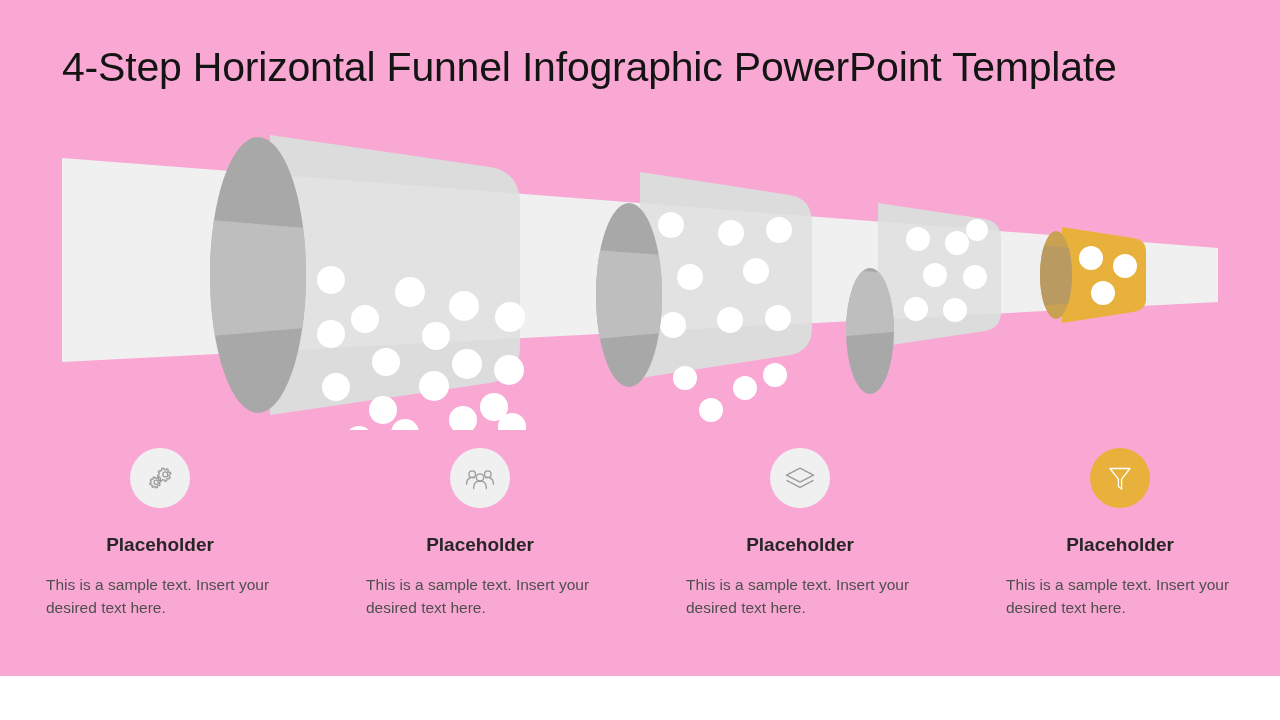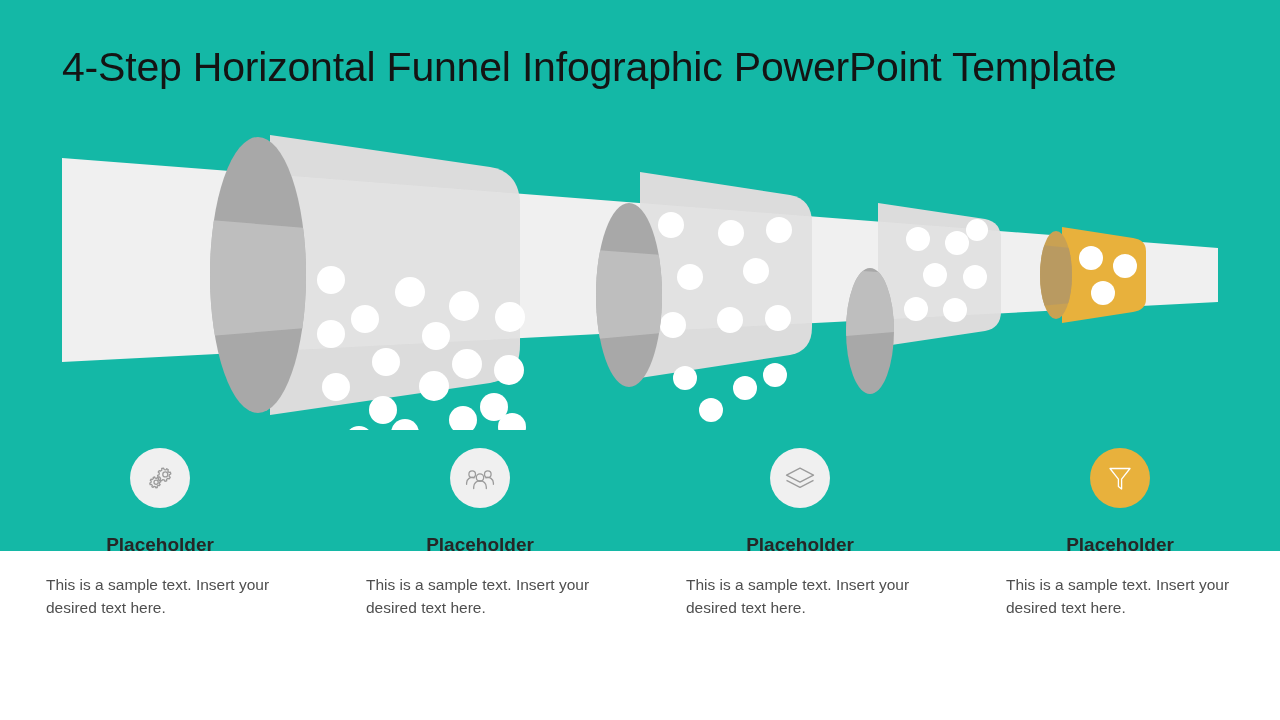--- a/index.html
+++ b/index.html
@@ -13,22 +13,22 @@
     height: 720px;
     overflow: hidden;
     font-family: "Liberation Sans", "DejaVu Sans", sans-serif;
     position: relative;
   }
 
   #slide {
     position: absolute;
     left: 0; top: 0;
     width: 1280px;
-    height: 551px;
-    background: #14b8a6;
+    height: 676px;
+    background: #f9a8d4;
   }
 
   
   #title {
     position: absolute;
     left: 62px;
     top: 42px;
     width: 1160px;
     font-size: 41px;
     line-height: 50px;

